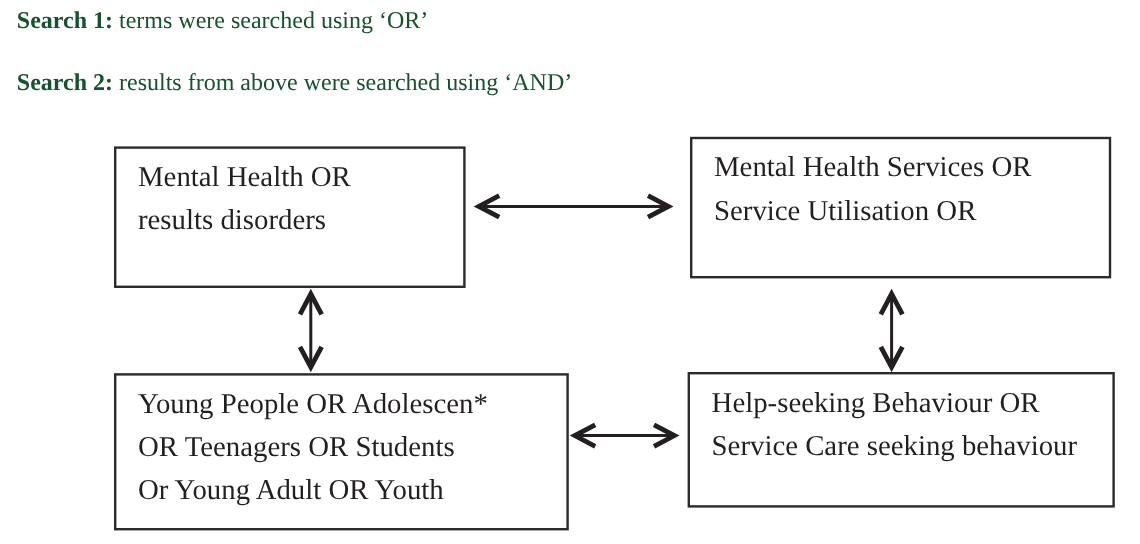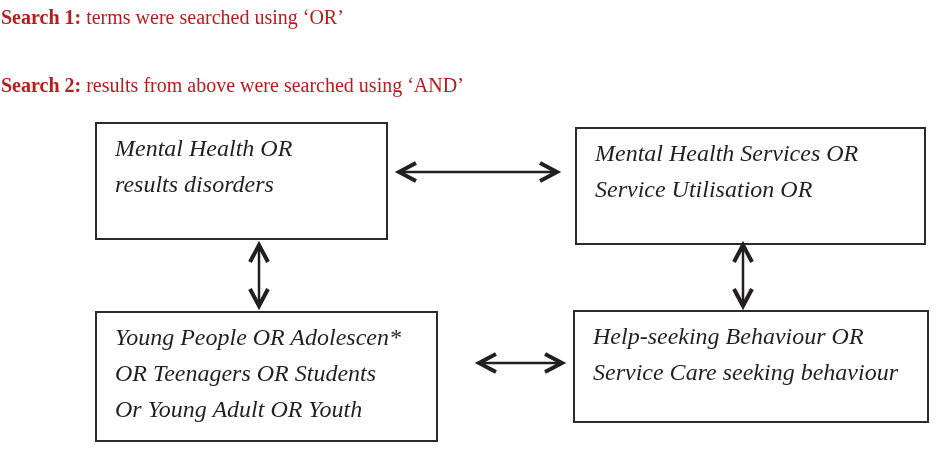--- a/index.html
+++ b/index.html
@@ -11,44 +11,43 @@
     position: relative;
     width: 950px;
     height: 453px;
     background: #ffffff;
     font-family: "Liberation Serif", serif;
     color: #231f20;
     overflow: hidden;
   }
   .hline {
     position: absolute;
-    left: 1px;
+    left: 14px;
     margin: 0;
     font-size: 20px;
     line-height: 24px;
     white-space: nowrap;
-    color: #b91c1c;
+    color: #14532d;
   }
   .hline .hlabel { font-weight: bold; }
   .hline-1 { top: 5px; }
-  .hline-2 { top: 57px; margin-top: 16px; }
+  .hline-2 { top: 57px; }
   .box {
     position: absolute;
     box-sizing: border-box;
     border: 2px solid #2b2b2b;
     background: #ffffff;
     font-size: 24px;
     line-height: 36px;
     padding: 6px 4px 0 18px;
     white-space: nowrap;
-    font-style: italic;
   }
   .box-mental    { left: 95px;  top: 122px; width: 293px; height: 118px; }
-  .box-services  { left: 575px; top: 127px; width: 351px; height: 118px; }
-  .box-young     { left: 95px;  top: 311px; width: 343px; height: 131px; }
+  .box-services  { left: 575px; top: 114px; width: 351px; height: 118px; }
+  .box-young     { left: 95px;  top: 311px; width: 379px; height: 131px; }
   .box-help      { left: 573px; top: 310px; width: 356px; height: 113px; }
   .arrows-layer {
     position: absolute;
     left: 0; top: 0;
     width: 950px;
     height: 453px;
     pointer-events: none;
   }
   .arrow-shaft { stroke: #231f20; stroke-width: 2.5; fill: none; }
   .arrow-head  { stroke: #231f20; stroke-width: 4;   fill: none; stroke-linejoin: miter; }

